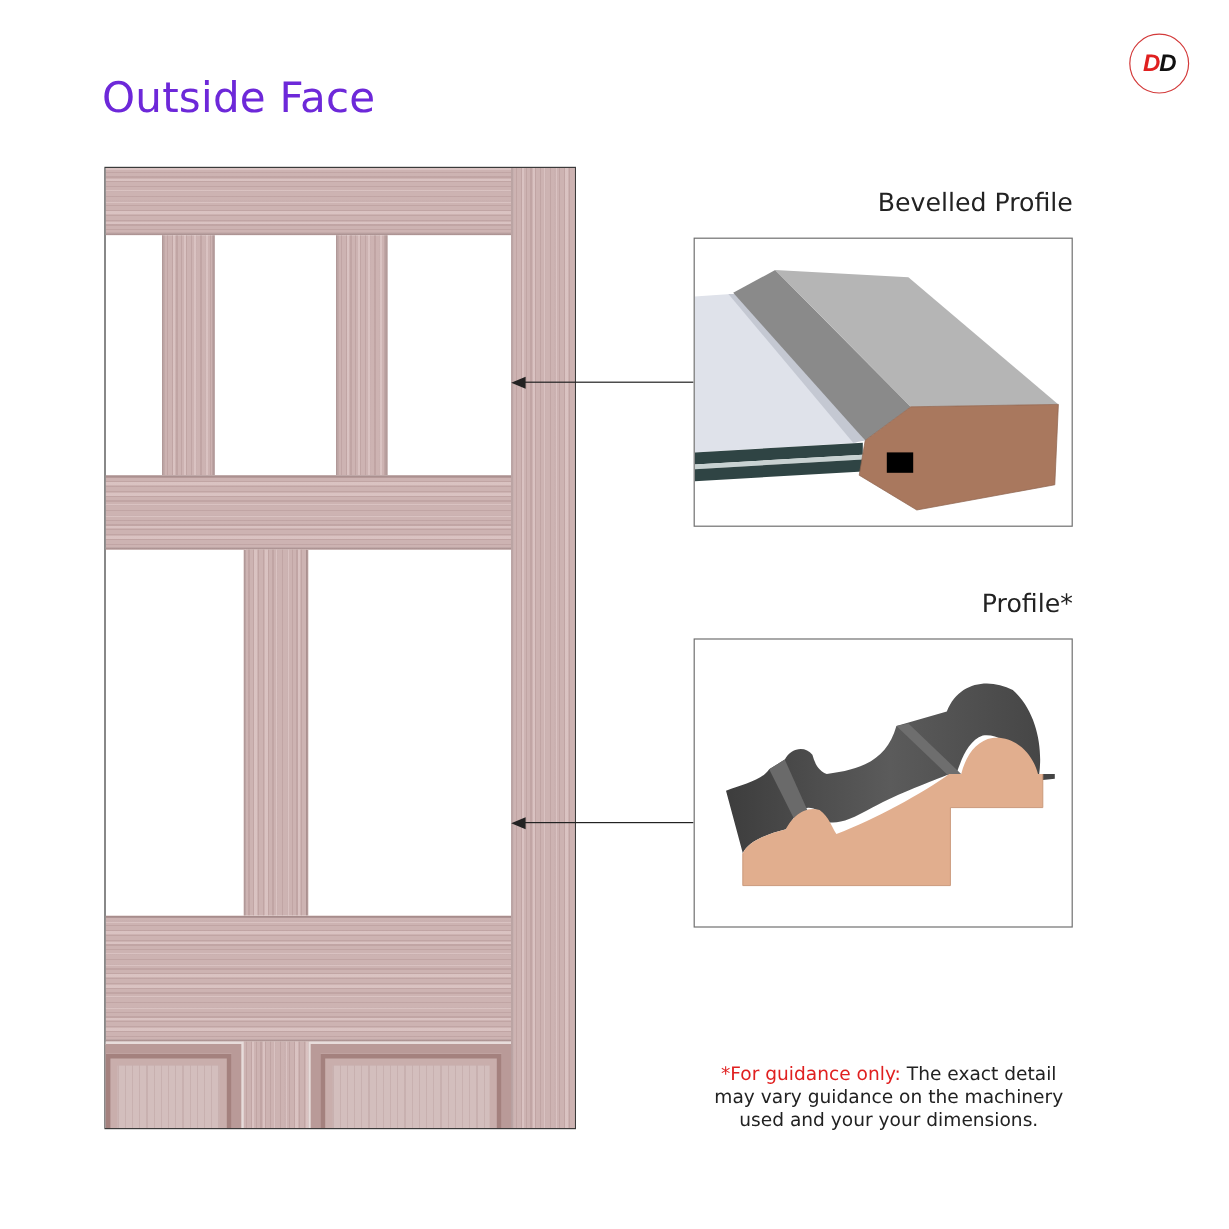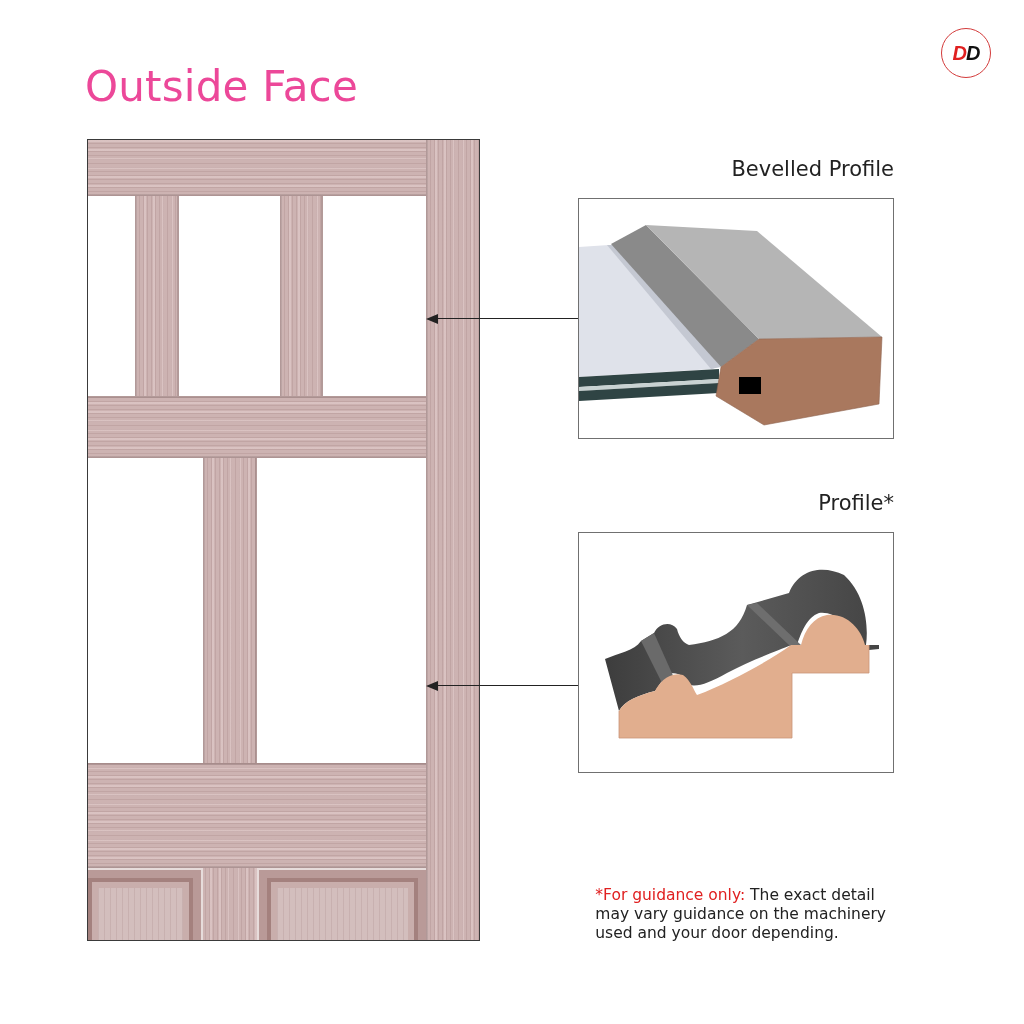--- a/index.html
+++ b/index.html
@@ -4,21 +4,21 @@
 <style>
   html, body { margin: 0; padding: 0; }
   body {
     width: 1024px; height: 1024px; position: relative; overflow: hidden;
     background: #ffffff;
     font-family: "DejaVu Sans", "Liberation Sans", sans-serif;
     color: #222;
   }
   .abs { position: absolute; }
   .title {
-    left: 85px; top: 62px; font-size: 42px; font-weight: 400; color: #ec4899;
+    left: 85px; top: 62px; font-size: 35px; font-weight: 400; color: #6d28d9;
     letter-spacing: 0.2px; white-space: nowrap; text-align: right;
   }
   .logo {
     left: 941px; top: 28px; width: 50px; height: 50px; border-radius: 50%;
     border: 1.5px solid #d33a3a; box-sizing: border-box; background: #fff;
     display: flex; align-items: center; justify-content: center;
     font-family: "Liberation Sans", sans-serif; font-weight: 700; font-style: italic;
     font-size: 20px; letter-spacing: -1px;
   }
   .logo .d1 { color: #e02020; }
@@ -63,21 +63,21 @@
     border-right: 12px solid #222;
   }
 
   
   .detail-label { font-size: 21px; color: #222; text-align: right; white-space: nowrap; }
   .detail-box {
     border: 1.5px solid #707070; box-sizing: border-box; background: #fff; overflow: hidden;
   }
 
   .note {
-    right: 138px; top: 886px; text-align: left; font-size: 15.5px; line-height: 19px; color: #222;
+    right: 138px; top: 886px; text-align: center; font-size: 15.5px; line-height: 19px; color: #222;
     white-space: nowrap;
   }
   .note .hl { color: #e02020; }
 </style>
 </head>
 <body>
 
 <div class="abs title">Outside Face</div>
 
 <div class="abs logo">
@@ -153,14 +153,14 @@
     <path d="M168,72 L178,70 L222,112 L212,114 Z" fill="#6e6e6e"></path>
 
     <path d="M40,178 C45,168 60,162 76,158 C80,150 90,138 104,142 C112,148 114,156 118,162 C150,150 190,128 212,112 L222,112 C226,96 235,84 248,82 C268,80 282,96 286,112 L290,112 L290,140 L213,140 L213,205 L40,205 Z" fill="#e1ae8e"></path>
     <path d="M40,178 L40,205 L213,205 L213,140 L290,140 L290,112" fill="none" stroke="#c99678" stroke-width="0.8"></path>
   </svg>
 </div>
 
 <div class="abs note">
   <div><span class="hl">*For guidance only:</span><span> The exact detail</span></div>
   <div>may vary guidance on the machinery</div>
-  <div>used and your door depending.</div>
+  <div>used and your your dimensions.</div>
 </div>
 
 </body></html>

